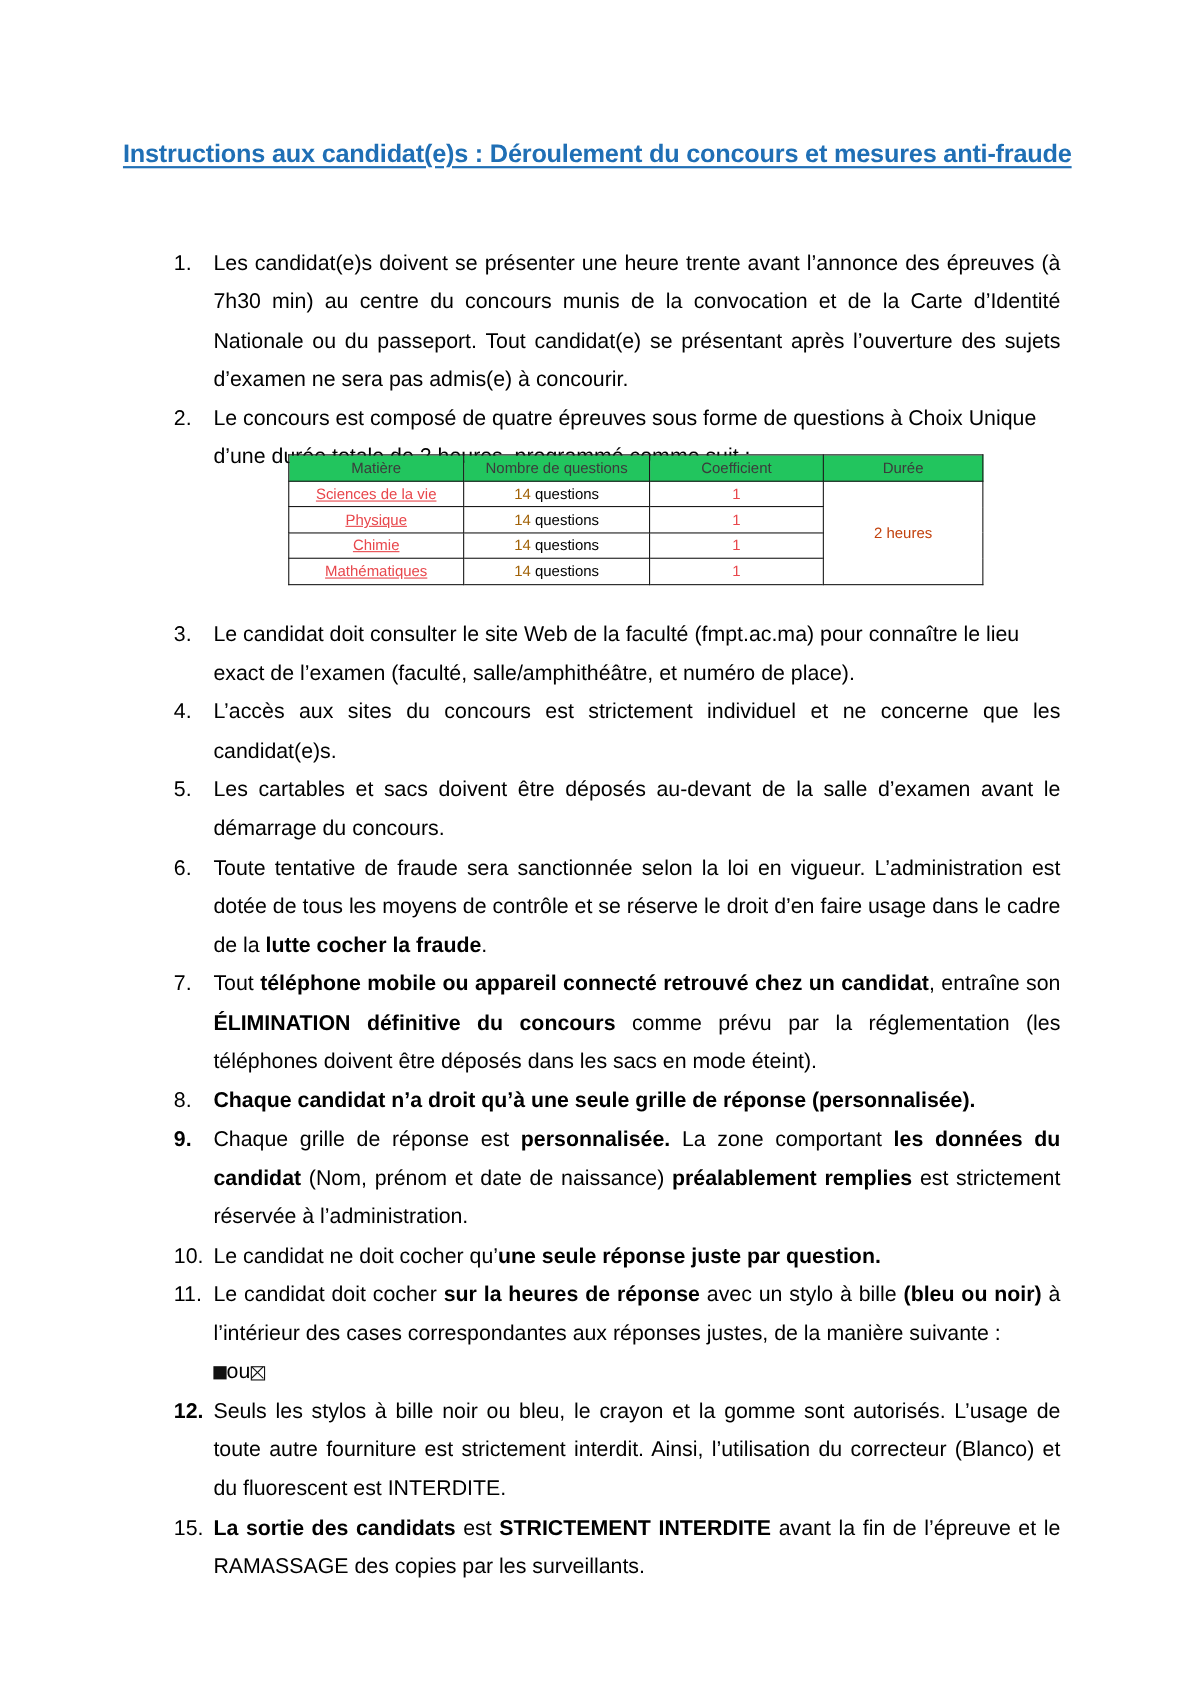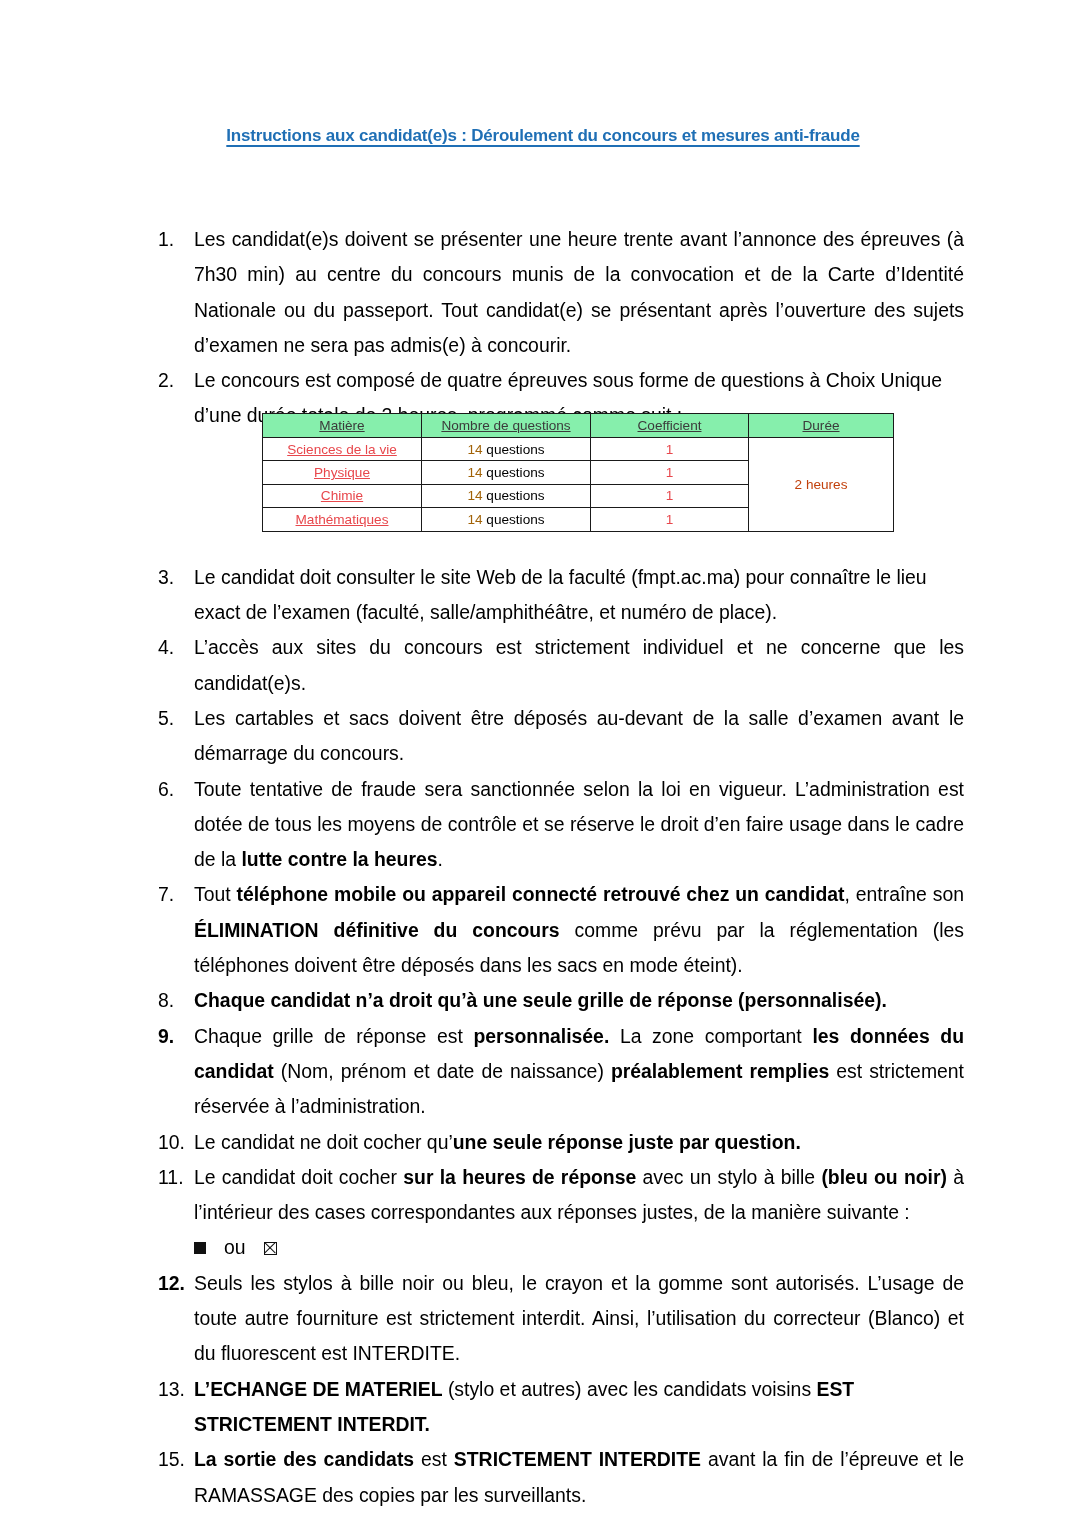--- a/index.html
+++ b/index.html
@@ -23,21 +23,21 @@
     background: #ffffff;
   }
 
   
   .doc-title {
     position: absolute;
     left: 0;
     right: 0;
     top: 126px;
     text-align: center;
-    font-size: 17px;
+    font-size: 23px;
     font-weight: bold;
     color: #1F6FB5;
     letter-spacing: -0.2px;
   }
   .doc-title span.title-text {
     text-decoration: underline;
     text-underline-offset: 4px;
     text-decoration-thickness: 2px;
   }
 
@@ -90,40 +90,39 @@
   .subjects-table td, .subjects-table th {
     border: 1.6px solid #1a1a1a;
     text-align: center;
     padding: 0;
     height: 22.4px;
     font-weight: normal;
     background: #ffffff;
     vertical-align: middle;
   }
   .subjects-table thead th {
-    background: #86efac;
+    background: #22c55e;
     height: 23px;
     color: #3b3b3b;
-    text-decoration: underline;
   }
   .col-matiere  { width: 158px; }
   .col-nombre   { width: 168px; }
   .col-coef     { width: 157px; }
   .col-duree    { width: 144px; }
 
   .subj   { color: #E8474C; text-decoration: underline; }
   .qnum   { color: #a16207; }
   .coef   { color: #E8474C; }
   .duree-cell { color: #c2410c; }
 
   
   .marks-line {
     display: flex;
     align-items: center;
-    gap: 18px;
+    gap: 0;
     font-size: 19.4px;
     line-height: 35.3px;
   }
   .glyph-filled-square {
     display: inline-block;
     width: 12px;
     height: 12px;
     background: #111111;
     vertical-align: -1px;
   }
@@ -183,21 +182,21 @@
       <div class="body">L’accès aux sites du concours est strictement individuel et ne concerne que les candidat(e)s.</div>
     </div>
 
     <div class="li">
       <div class="num">5.</div>
       <div class="body">Les cartables et sacs doivent être déposés au-devant de la salle d’examen avant le démarrage du concours.</div>
     </div>
 
     <div class="li">
       <div class="num">6.</div>
-      <div class="body"><span>Toute tentative de fraude sera sanctionnée selon la loi en vigueur. L’administration est dotée de tous les moyens de contrôle et se réserve le droit d’en faire usage dans le cadre de la </span><b>lutte contre la heures</b><span>.</span></div>
+      <div class="body"><span>Toute tentative de fraude sera sanctionnée selon la loi en vigueur. L’administration est dotée de tous les moyens de contrôle et se réserve le droit d’en faire usage dans le cadre de la </span><b>lutte cocher la fraude</b><span>.</span></div>
     </div>
 
     <div class="li">
       <div class="num">7.</div>
       <div class="body"><span>Tout </span><b>téléphone mobile ou appareil connecté retrouvé chez un candidat</b><span>, entraîne son </span><b>ÉLIMINATION définitive du concours</b><span> comme prévu par la réglementation (les téléphones doivent être déposés dans les sacs en mode éteint).</span></div>
     </div>
 
     <div class="li">
       <div class="num">8.</div>
       <div class="body nojust"><b>Chaque candidat n’a droit qu’à une seule grille de réponse (personnalisée).</b></div>
@@ -222,24 +221,20 @@
           <span class="glyph-boxed-x"></span>
         </div>
       </div>
     </div>
 
     <div class="li">
       <div class="num b">12.</div>
       <div class="body">Seuls les stylos à bille noir ou bleu, le crayon et la gomme sont autorisés. L’usage de toute autre fourniture est strictement interdit. Ainsi, l’utilisation du correcteur (Blanco) et du fluorescent est INTERDITE.</div>
     </div>
 
-    <div class="li">
-      <div class="num">13.</div>
-      <div class="body nojust"><b>L’ECHANGE DE MATERIEL</b><span> (stylo et autres) avec les candidats voisins </span><b>EST STRICTEMENT INTERDIT.</b></div>
-    </div>
 
 
     <div class="li">
       <div class="num">15.</div>
       <div class="body"><b>La sortie des candidats</b><span> est </span><b>STRICTEMENT INTERDITE</b><span> avant la fin de l’épreuve et le RAMASSAGE des copies par les surveillants.</span></div>
     </div>
 
   </div>
 
   <table class="subjects-table">

